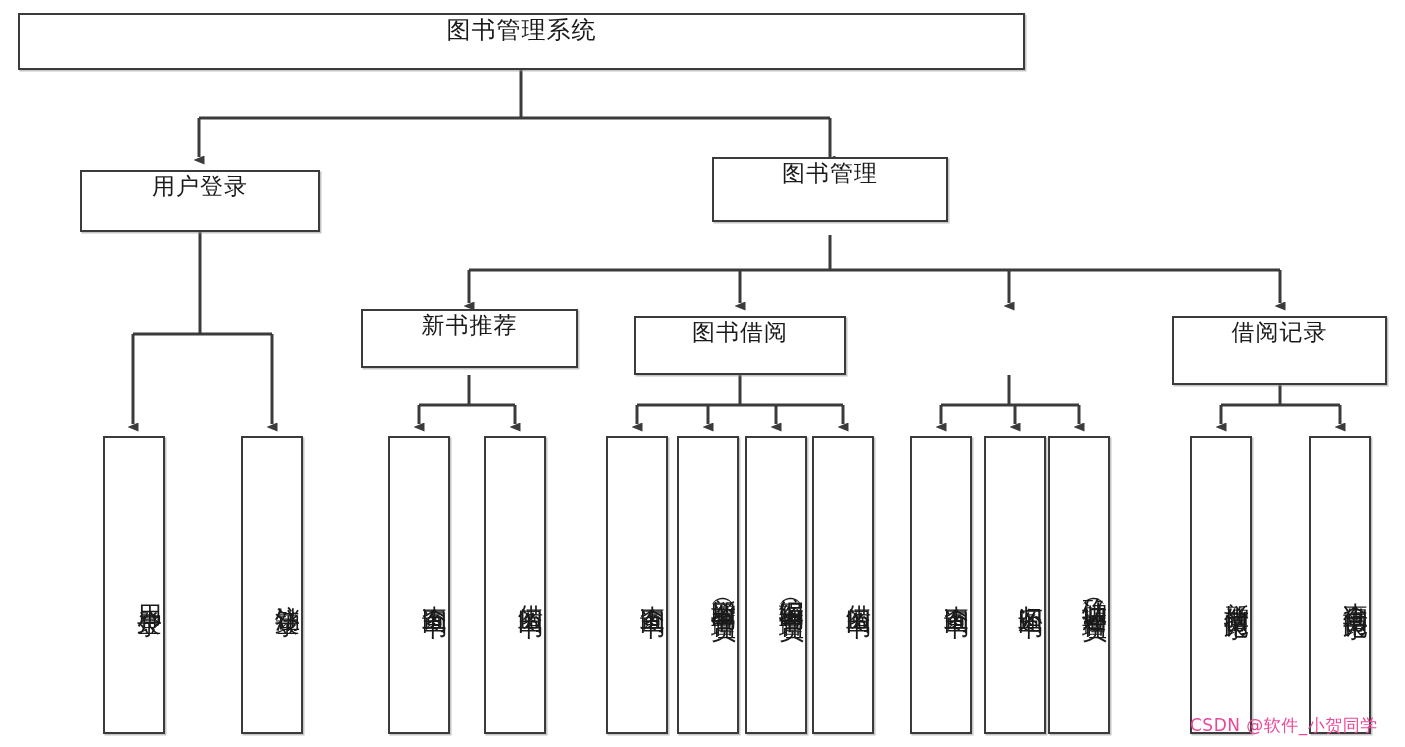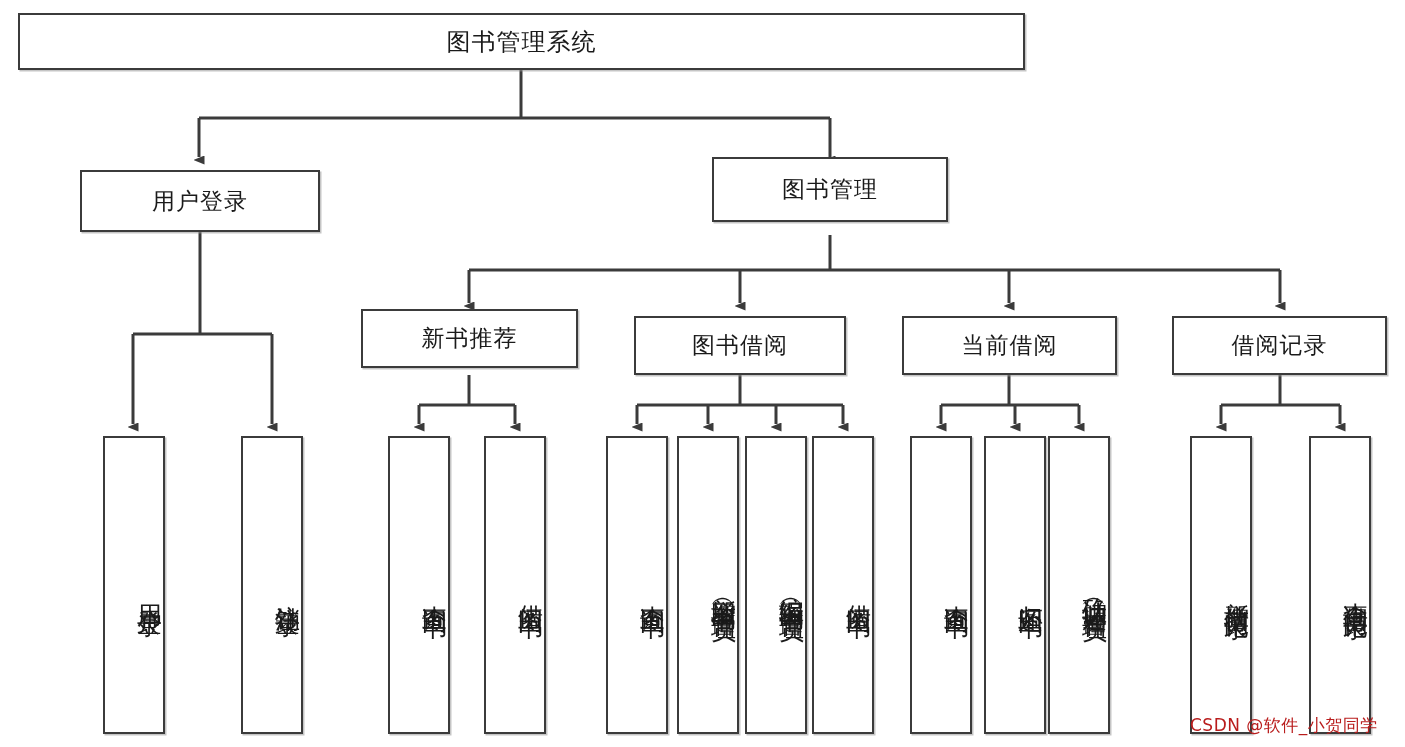--- a/index.html
+++ b/index.html
@@ -24,21 +24,20 @@
     width: 1405px;
     height: 747px;
     pointer-events: none;
   }
   .node {
     position: absolute;
     box-sizing: border-box;
     border: 2.5px solid #3b3b3b;
     background: #ffffff;
     display: flex;
-    align-items: center;
     justify-content: center;
     color: #1a1a1a;
     box-shadow: 1.5px 1.5px 0 rgba(150,150,150,0.55);
   }
   .node.horiz {
     font-size: 23px;
     letter-spacing: 1px;
     line-height: 1.25;
   }
   .node.vert {
@@ -53,21 +52,21 @@
   }
   .node.root {
     font-size: 24px;
     letter-spacing: 1px;
   }
   .watermark {
     position: absolute;
     left: 1190px;
     top: 714px;
     font-size: 17px;
-    color: #b91c1c;
+    color: #ec4899;
     white-space: nowrap;
     letter-spacing: 0.5px;
   }
 </style>
 </head>
 <body>
 
 <div id="canvas">
 
   <svg id="edges" viewBox="0 0 1405 747" xmlns="http://www.w3.org/2000/svg">
@@ -131,24 +130,21 @@
   <div class="node horiz" style="left:712px; top:157px; width:236px; height:65px;">
     <span>图书管理</span>
   </div>
 
   <div class="node horiz" style="left:361px; top:309px; width:217px; height:59px;">
     <span>新书推荐</span>
   </div>
   <div class="node horiz" style="left:634px; top:316px; width:212px; height:59px;">
     <span>图书借阅</span>
   </div>
-  <div class="node horiz" style="left:902px; top:316px; width:215px; height:59px;">
-    <span>当前借阅</span>
-  </div>
-  <div class="node horiz" style="left:1172px; top:316px; width:215px; height:59px;">
+  <div class="node horiz" style="left:1172px; top:316px; width:215px; height:69px;">
     <span>借阅记录</span>
   </div>
 
   <div class="node vert" style="left:103px; top:436px; width:62px; height:298px;">
     <span>用户登录</span>
   </div>
   <div class="node vert" style="left:241px; top:436px; width:62px; height:298px;">
     <span>注销登录</span>
   </div>
   <div class="node vert" style="left:388px; top:436px; width:62px; height:298px;">

